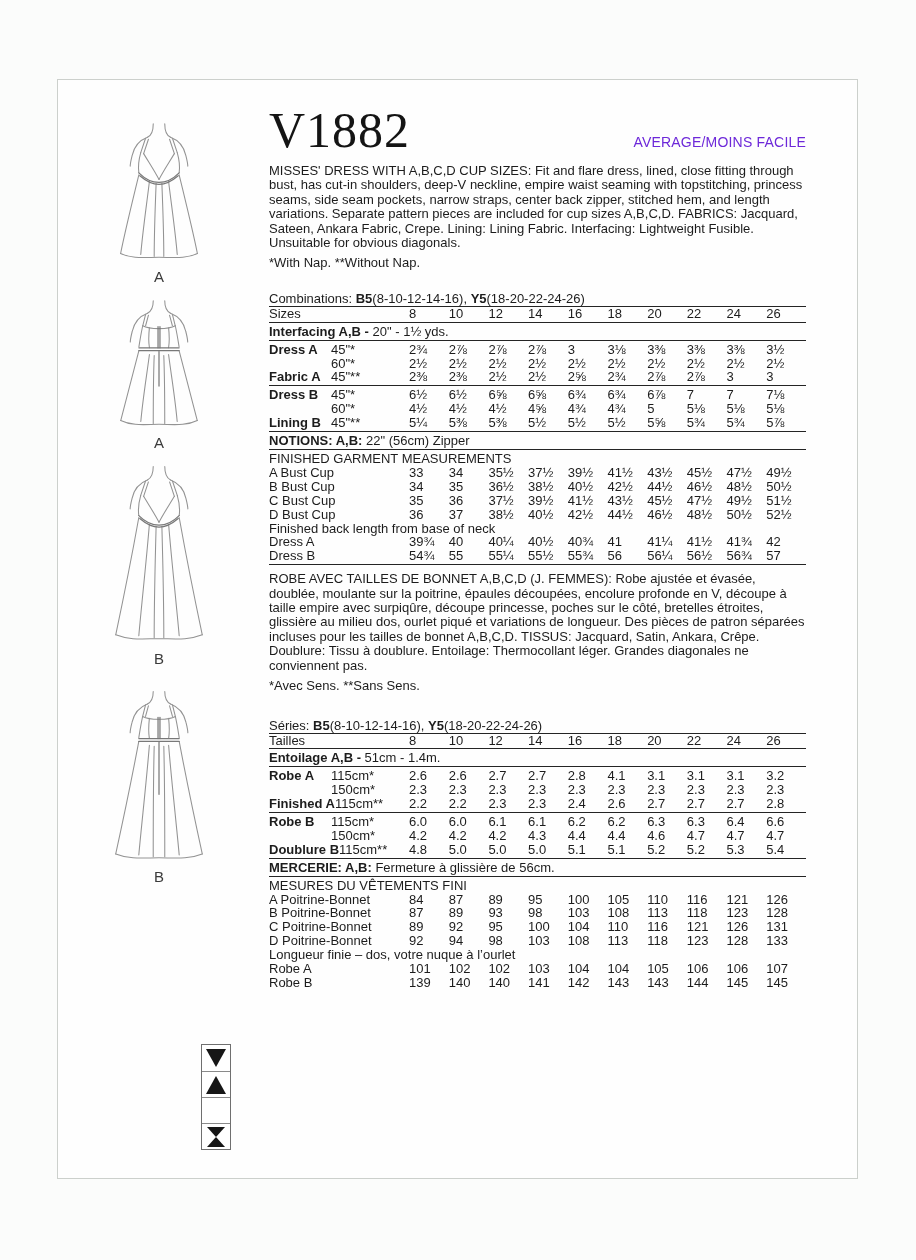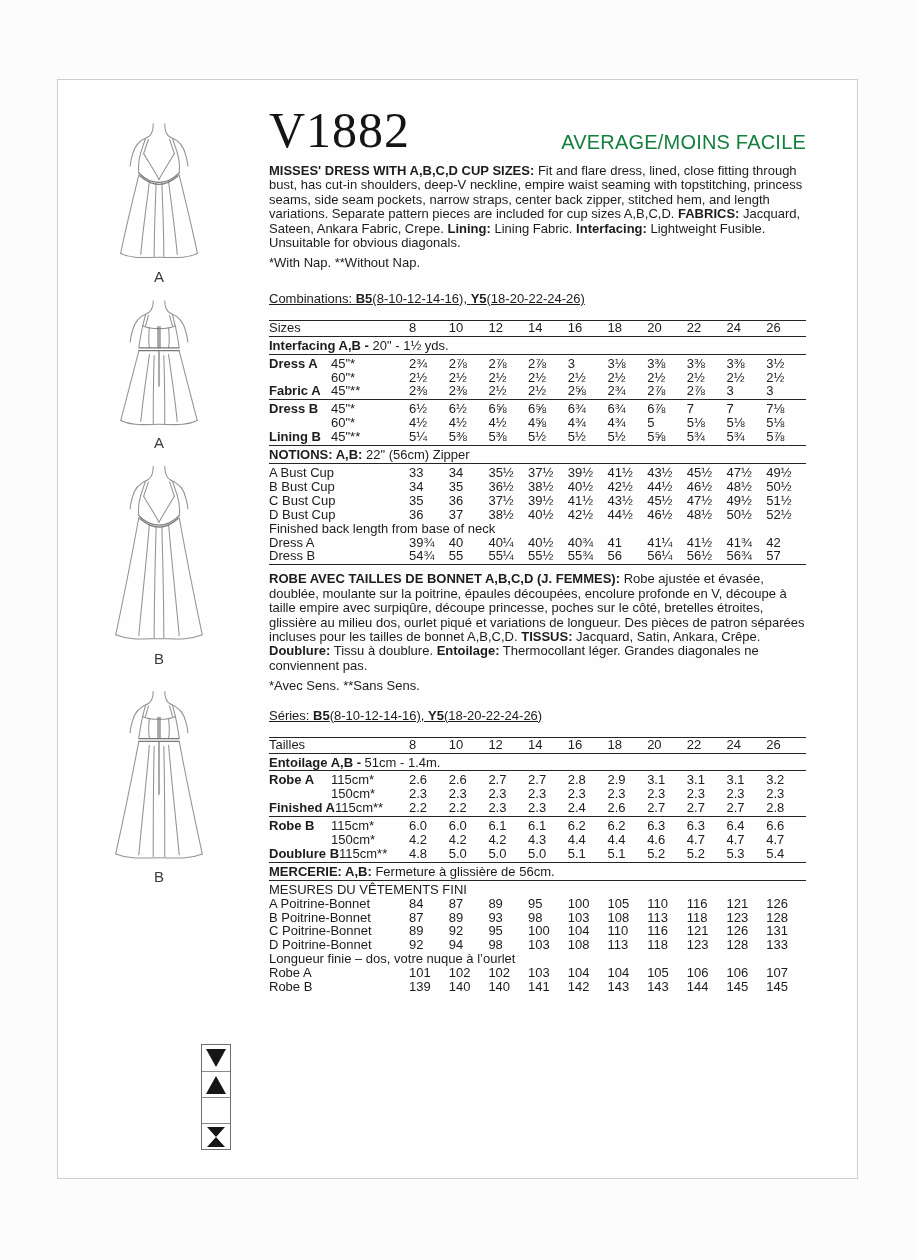--- a/index.html
+++ b/index.html
@@ -14,28 +14,28 @@
     position:absolute;left:57px;top:79px;width:801px;height:1100px;
     background:#fefefe;border:1px solid #ccd0cc;box-sizing:border-box;
   }
   
   .main{position:absolute;left:211px;top:28px;width:537px;}
   .title-row{display:flex;justify-content:space-between;align-items:flex-end;margin-bottom:12px;}
   .pattern-number{
     font-family:"Liberation Serif", serif;
     font-size:50px;line-height:44px;font-weight:500;letter-spacing:1px;color:#141414;
   }
-  .difficulty{font-size:20px;line-height:20px;color:#15803d;letter-spacing:.2px;margin-left:20px;}
+  .difficulty{font-size:14px;line-height:20px;color:#6d28d9;letter-spacing:.2px;margin-left:20px;}
   .para{font-size:13px;line-height:14.4px;margin:0 0 6px 0;}
-  .para b{font-weight:bold;}
+  .para b{font-weight:normal;}
   .note-line{font-size:13px;line-height:14.4px;}
   .desc-block{margin-bottom:20px;}
-  .combos{font-size:13px;line-height:15px;border-bottom:1.7px solid #242424;padding-bottom:14px;text-decoration:underline;}
+  .combos{font-size:13px;line-height:15px;border-bottom:1.7px solid #242424;padding-bottom:0;}
   .combos b{font-weight:bold;}
-  .fr-block{margin-top:7px;margin-bottom:14px;}
+  .fr-block{margin-top:7px;margin-bottom:24px;}
   
   table.meas{border-collapse:collapse;table-layout:fixed;width:537px;}
   table.meas td{
     padding:0;font-size:13px;line-height:13.9px;vertical-align:baseline;
     white-space:nowrap;overflow:visible;color:#1c1c1c;
   }
   table.meas .b{font-weight:normal;}
   table.meas .lab{display:inline-block;min-width:62px;font-weight:bold;}
   table.meas tr.rule td{border-bottom:1.7px solid #242424;padding-bottom:1px;}
   table.meas tr.rule + tr td{padding-top:2px;}
@@ -335,20 +335,23 @@
             <td class="num">5½</td>
             <td class="num">5⅝</td>
             <td class="num">5¾</td>
             <td class="num">5¾</td>
             <td class="num">5⅞</td>
           </tr>
           <tr class="rule">
             <td class="full" colspan="12"><b>NOTIONS: A,B: </b><span>22" (56cm) Zipper</span></td>
           </tr>
           <tr>
+            <td class="full b" colspan="12">FINISHED GARMENT MEASUREMENTS</td>
+          </tr>
+          <tr>
             <td class="b" colspan="2">A Bust Cup</td>
             <td class="num">33</td>
             <td class="num">34</td>
             <td class="num">35½</td>
             <td class="num">37½</td>
             <td class="num">39½</td>
             <td class="num">41½</td>
             <td class="num">43½</td>
             <td class="num">45½</td>
             <td class="num">47½</td>
@@ -464,21 +467,21 @@
           <tr class="rule">
             <td class="full" colspan="12"><b>Entoilage A,B - </b><span>51cm - 1.4m.</span></td>
           </tr>
           <tr>
             <td colspan="2"><b class="lab">Robe A</b><span>115cm*</span></td>
             <td class="num">2.6</td>
             <td class="num">2.6</td>
             <td class="num">2.7</td>
             <td class="num">2.7</td>
             <td class="num">2.8</td>
-            <td class="num">2.9</td>
+            <td class="num">4.1</td>
             <td class="num">3.1</td>
             <td class="num">3.1</td>
             <td class="num">3.1</td>
             <td class="num">3.2</td>
           </tr>
           <tr>
             <td colspan="2"><b class="lab"></b><span>150cm*</span></td>
             <td class="num">2.3</td>
             <td class="num">2.3</td>
             <td class="num">2.3</td>

